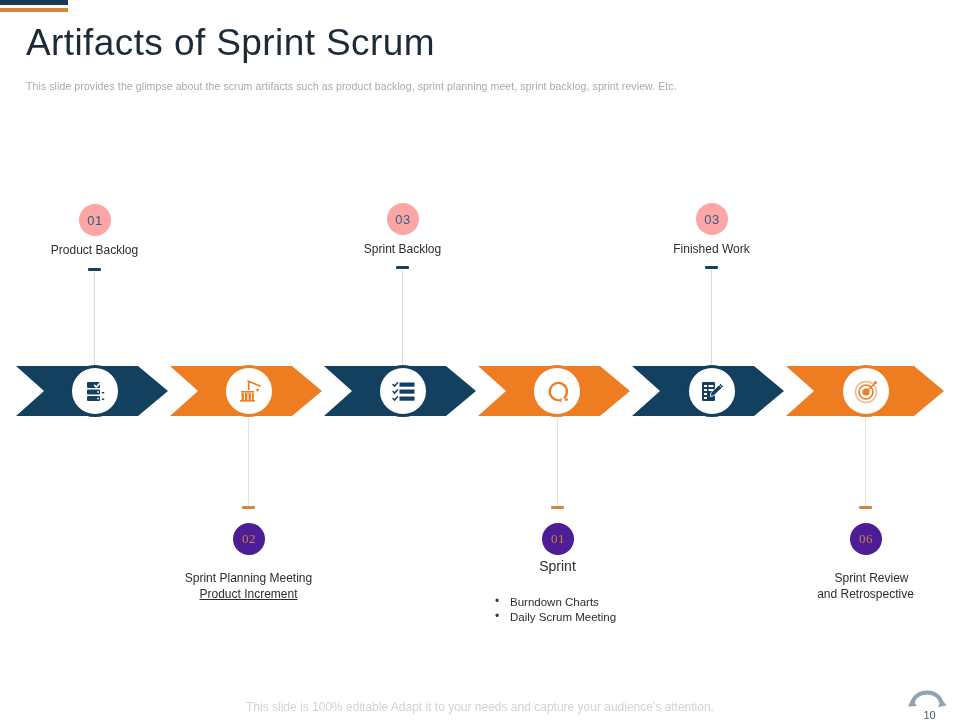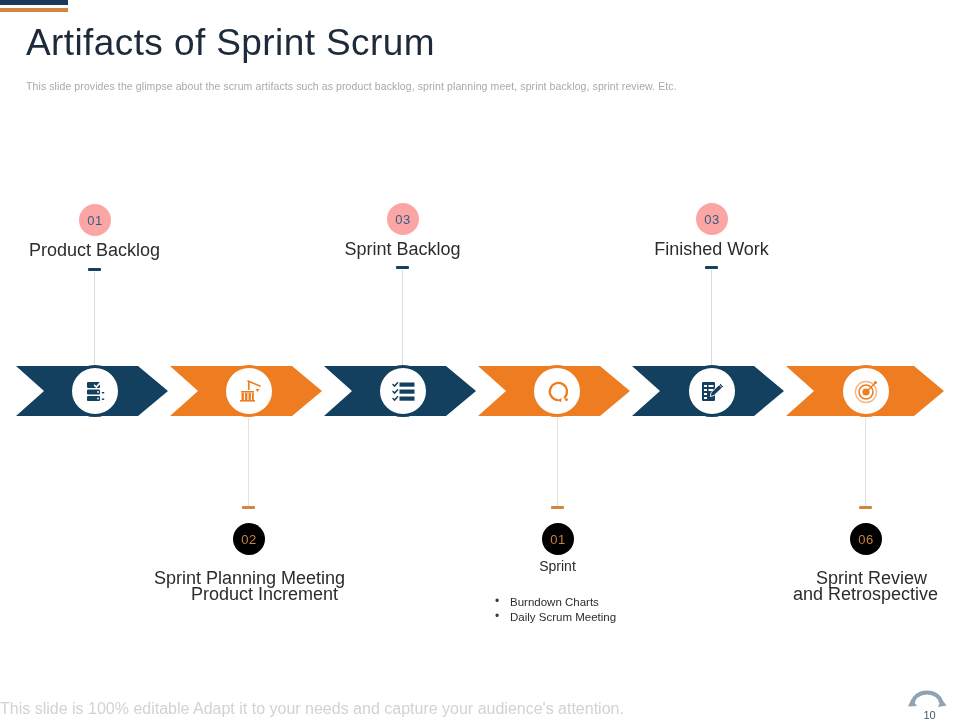--- a/index.html
+++ b/index.html
@@ -120,29 +120,30 @@
     align-items: center;
     justify-content: center;
     font-size: 13px;
     letter-spacing: 0.5px;
   }
   .num-circle.blue {
     background: #fca5a5;
     color: #2e5f86;
   }
   .num-circle.peach {
-    background: #000000;
+    background: #4c1d95;
     color: #c9833f;
+    font-family: Liberation Serif, serif;
   }
 
   
   .step-label {
     position: absolute;
     text-align: center;
-    font-size: 18px;
+    font-size: 12px;
     color: #2c2c2c;
     line-height: 16px;
     white-space: nowrap;
   }
   .step-heading {
     position: absolute;
     text-align: center;
     font-size: 14px;
     color: #2c2c2c;
     white-space: nowrap;
@@ -169,22 +170,22 @@
     color: #3b3b3b;
     font-size: 12px;
   }
 
   
   #footer-note {
     position: absolute;
     left: 0;
     top: 700px;
     width: 960px;
-    text-align: left;
-    font-size: 16px;
+    text-align: center;
+    font-size: 12px;
     color: #d2d2d2;
   }
   #page-badge {
     position: absolute;
     right: 8px;
     top: 682px;
     width: 52px;
     height: 34px;
   }
   #page-badge .pg-num {
@@ -343,21 +344,21 @@
 
 <div class="num-circle blue" style="left:696px; top:203px;">
   <span>03</span>
 </div>
 <div class="step-label" style="left:617px; top:241px; width:189px;">Finished Work</div>
 
 <div class="num-circle peach" style="left:233px; top:523px;">
   <span>02</span>
 </div>
 <div class="step-label" style="left:154px; top:570px; width:189px;">Sprint Planning Meeting</div>
-<div class="step-label" style="left:170px; top:586px; width:189px;">Product Increment</div>
+<div class="step-label" style="left:154px; top:586px; width:189px;text-decoration:underline;">Product Increment</div>
 
 <div class="num-circle peach" style="left:542px; top:523px;">
   <span>01</span>
 </div>
 <div class="step-heading" style="left:463px; top:558px; width:189px;">Sprint</div>
 <ul class="bullet-list" style="left:477px; top:579px;">
   <li>Burndown Charts</li>
   <li>Daily Scrum Meeting</li>
 </ul>
 

